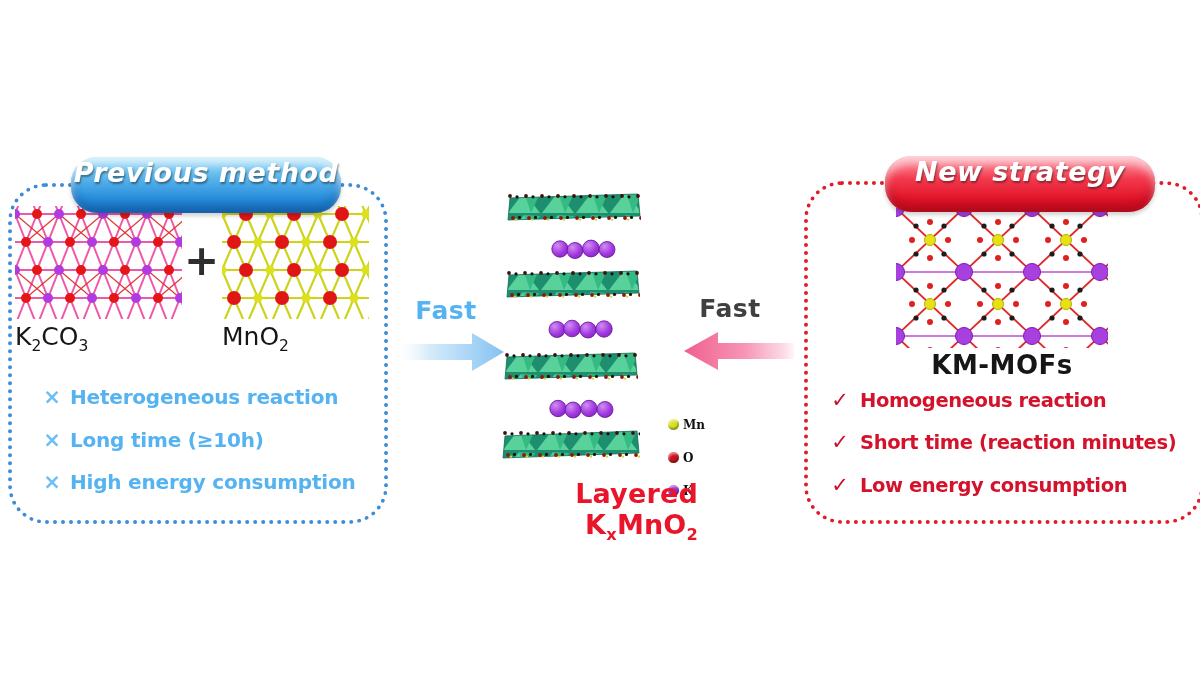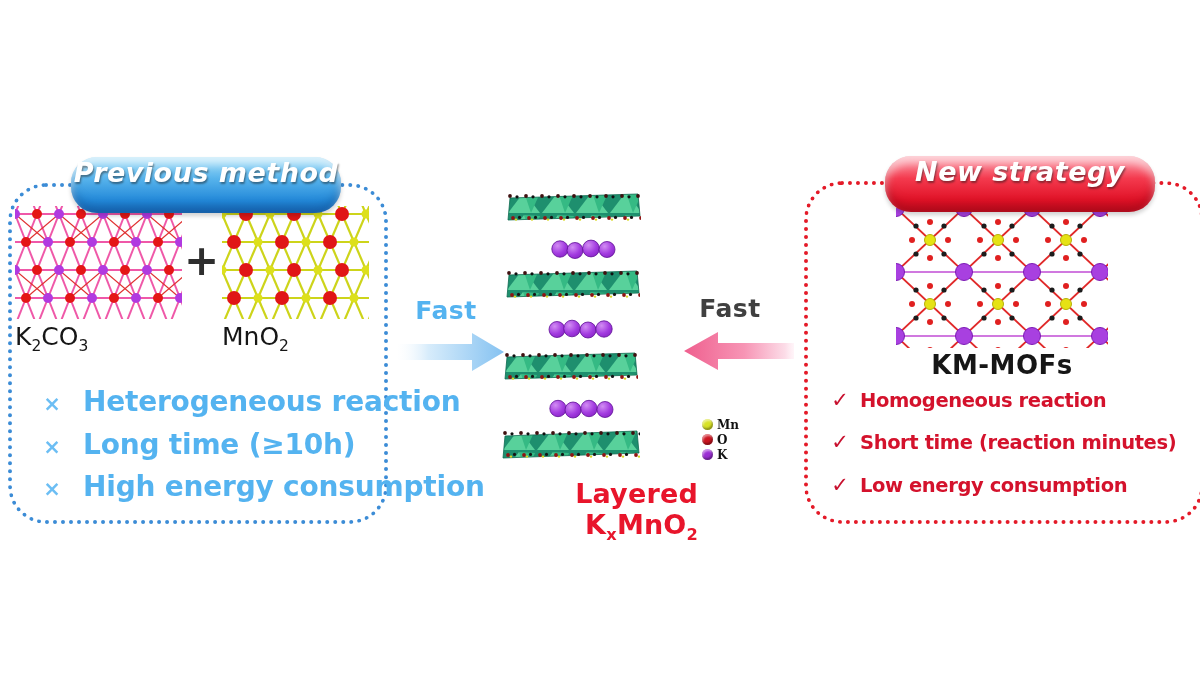--- a/index.html
+++ b/index.html
@@ -27,31 +27,31 @@
   .formula{position:absolute;text-align:left;font-weight:normal;font-size:25px;color:#161616;}
   .formula sub{font-size:62%;}
   .plus{position:absolute;left:184px;top:240px;width:32px;text-align:center;
         font-size:42px;font-weight:bold;color:#2e2e2e;line-height:42px;}
   .struct-label{position:absolute;text-align:center;font-weight:bold;font-size:26px;color:#161616;letter-spacing:.5px;}
 
   
   .bullet{position:absolute;display:flex;align-items:baseline;white-space:nowrap;}
   .bullet .mark{display:inline-block;text-align:center;}
   .b-blue .mark{width:36px;font-size:21px;color:#6cbef4;font-weight:bold;}
-  .b-blue .btxt{font-size:28px;font-weight:bold;color:#54b3f0;letter-spacing:-.2px;margin-left:13px;}
+  .b-blue .btxt{font-size:20px;font-weight:bold;color:#54b3f0;letter-spacing:-.2px;}
   .b-red .mark{width:40px;font-size:21px;color:#c8102e;font-weight:bold;}
   .b-red .btxt{font-size:19.5px;font-weight:bold;color:#d4122c;letter-spacing:-.4px;}
 
   
   .arrow-label{position:absolute;text-align:center;font-weight:bold;font-size:25px;letter-spacing:.5px;}
   .arrow-label.slow{left:404px;top:296px;width:84px;color:#54b3f0;}
   .arrow-label.fast{left:690px;top:294px;width:80px;color:#404040;}
 
   
-  .legend{position:absolute;left:702px;top:418px;display:flex;flex-direction:column;gap:2px;}
+  .legend{position:absolute;left:668px;top:418px;display:flex;flex-direction:column;gap:20px;}
   .lrow{display:flex;align-items:center;gap:4px;height:13px;}
   .ldot{width:11px;height:11px;border-radius:50%;display:inline-block;
         box-shadow:inset -1px -2px 2px rgba(0,0,0,.35),inset 1px 2px 2px rgba(255,255,255,.5);}
   .ldot.mn{background:#d8e225;}
   .ldot.o{background:#cc1420;}
   .ldot.k{background:#9b2fd4;}
   .ltxt{font-family:"DejaVu Serif",serif;font-weight:bold;font-size:12px;color:#111;line-height:12px;}
 
   
   .caption{position:absolute;left:462px;top:478px;width:236px;text-align:right;

